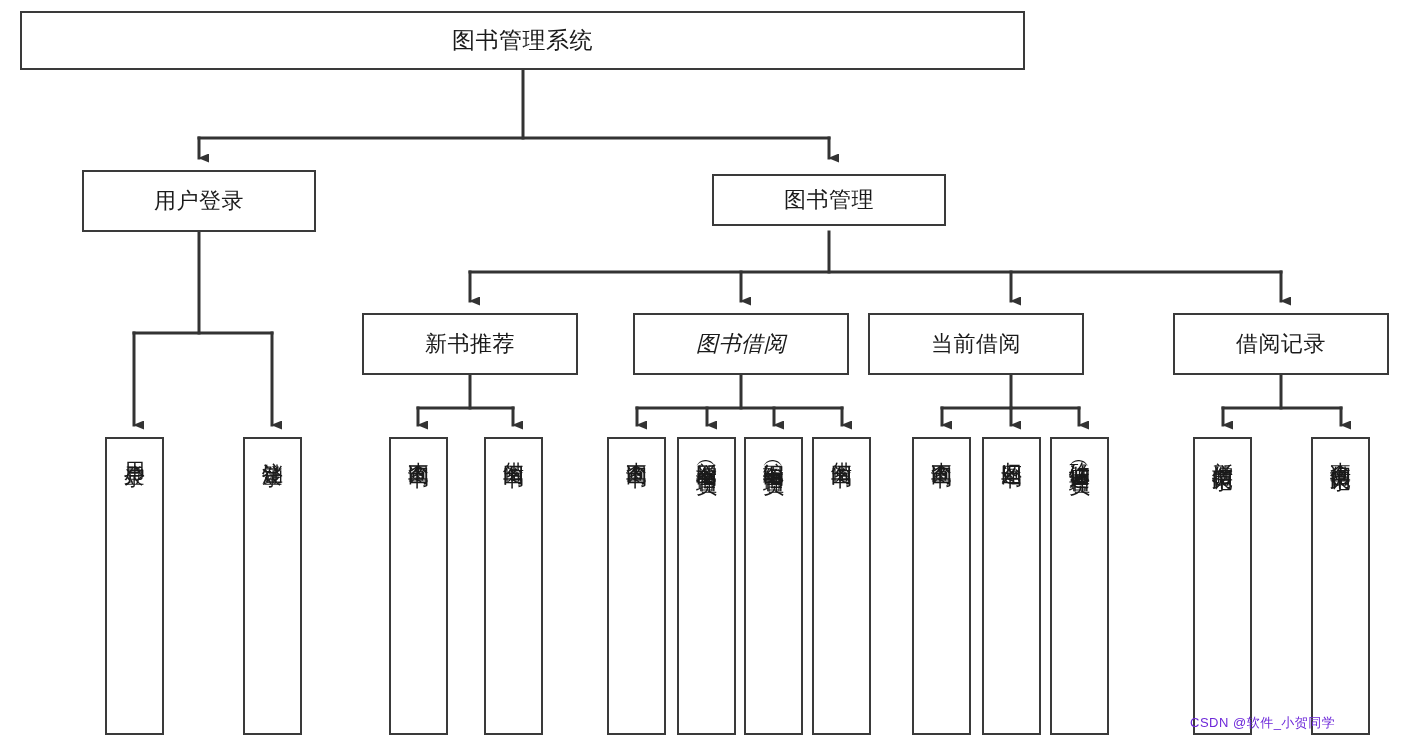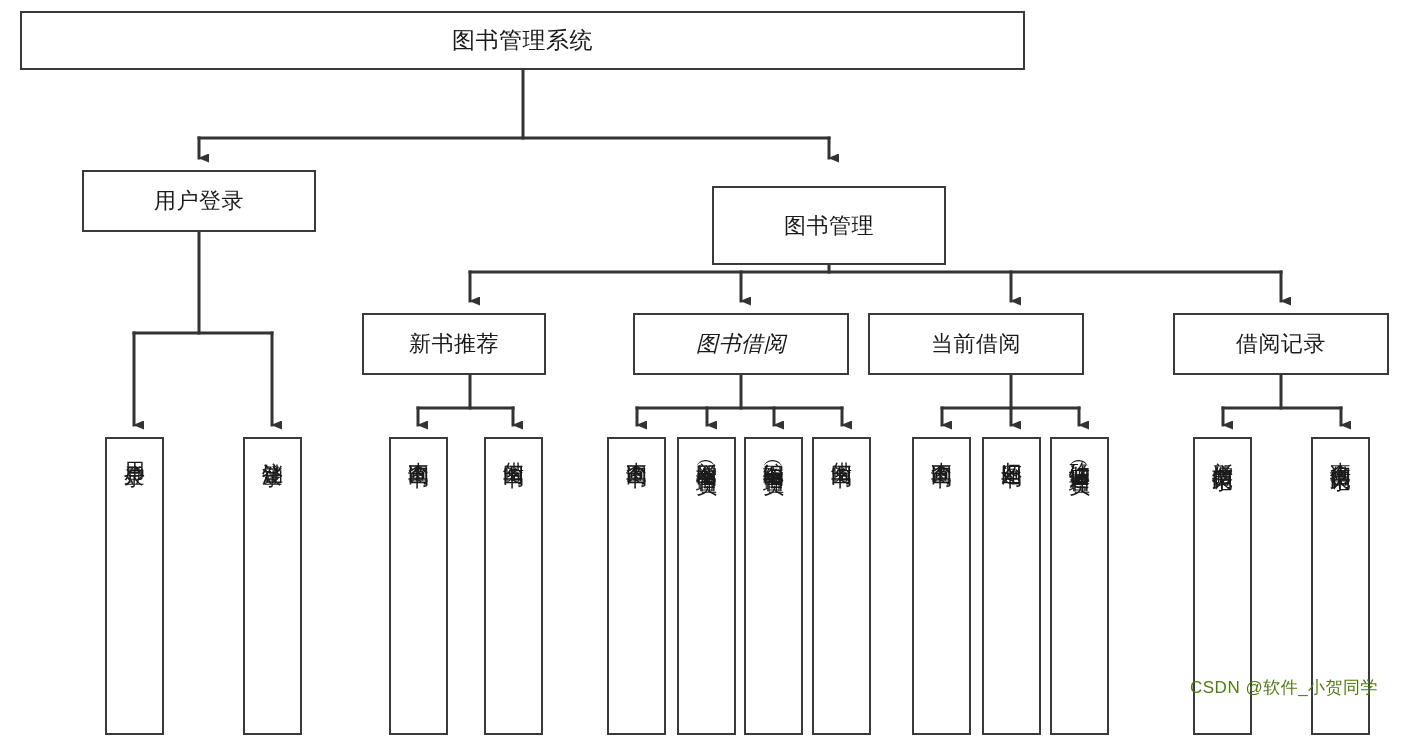--- a/index.html
+++ b/index.html
@@ -61,23 +61,23 @@
     left: 0;
     top: 0;
     width: 1405px;
     height: 747px;
     pointer-events: none;
   }
   
   #watermark {
     position: absolute;
     left: 1190px;
-    top: 676px;
-    font-size: 17px;
-    color: #4d7c0f;
+    top: 714px;
+    font-size: 13px;
+    color: #6d28d9;
     white-space: nowrap;
     letter-spacing: 0.5px;
   }
 </style>
 </head>
 <body>
 
 <div id="diagram-root">
 
   <svg id="connector-layer" viewBox="0 0 1405 747" xmlns="http://www.w3.org/2000/svg">
@@ -130,25 +130,25 @@
     </g>
   </svg>
 
   <div class="node horiz root" style="left:20px; top:11px; width:1005px; height:59px;">
     <span class="label">图书管理系统</span>
   </div>
 
   <div class="node horiz" style="left:82px; top:170px; width:234px; height:62px;">
     <span class="label">用户登录</span>
   </div>
-  <div class="node horiz" style="left:712px; top:186px; width:234px; height:79px;">
+  <div class="node horiz" style="left:712px; top:174px; width:234px; height:52px;">
     <span class="label">图书管理</span>
   </div>
 
-  <div class="node horiz" style="left:362px; top:313px; width:184px; height:62px;">
+  <div class="node horiz" style="left:362px; top:313px; width:216px; height:62px;">
     <span class="label">新书推荐</span>
   </div>
   <div class="node horiz" style="left:633px; top:313px; width:216px; height:62px;font-style:italic;">
     <span class="label">图书借阅</span>
   </div>
   <div class="node horiz" style="left:868px; top:313px; width:216px; height:62px;">
     <span class="label">当前借阅</span>
   </div>
   <div class="node horiz" style="left:1173px; top:313px; width:216px; height:62px;">
     <span class="label">借阅记录</span>

